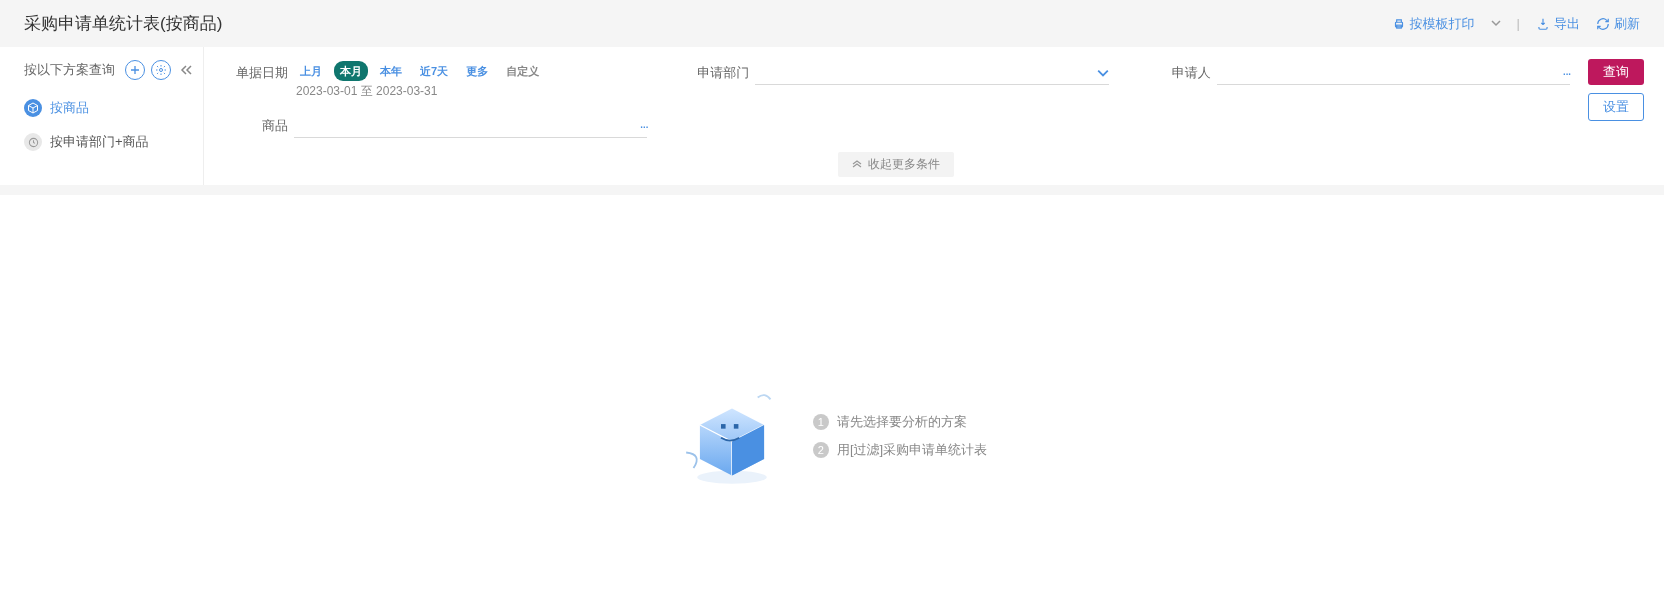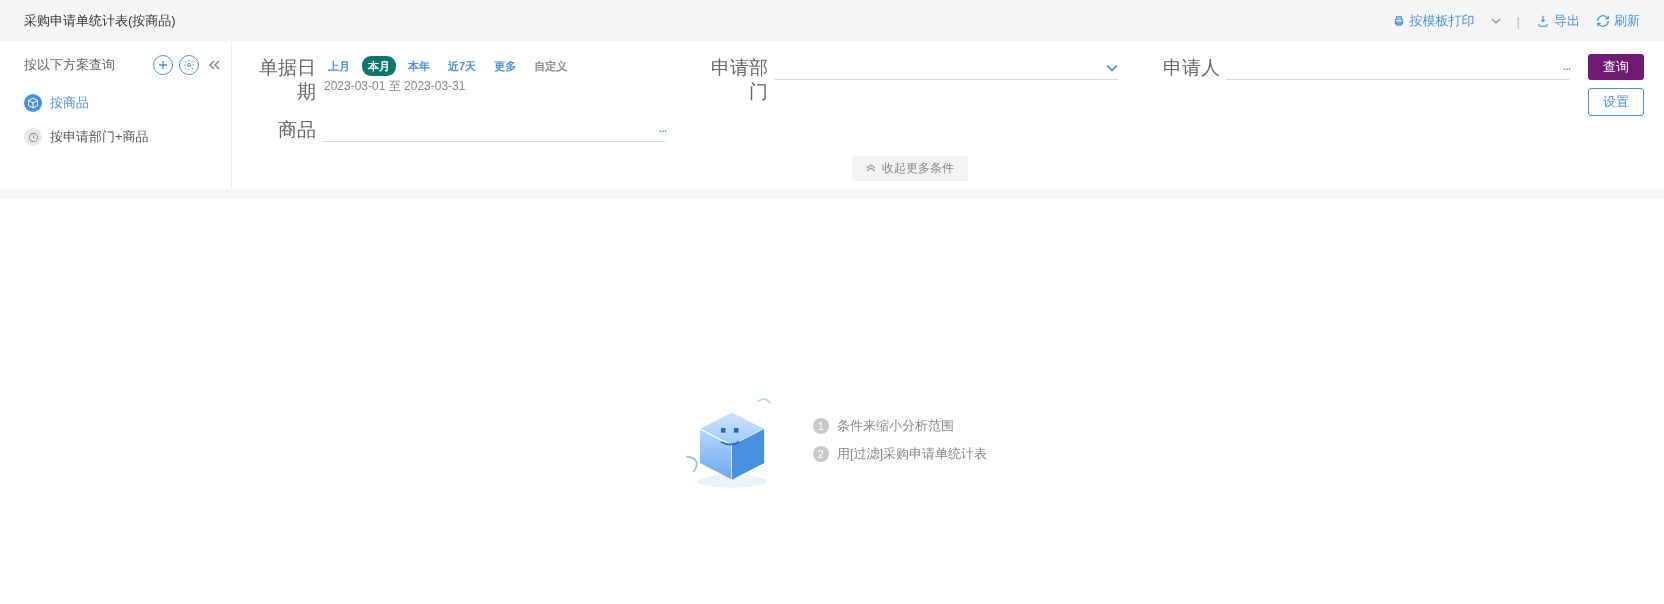--- a/index.html
+++ b/index.html
@@ -13,21 +13,21 @@
       overflow: hidden;
     }
     .header {
       background: #f5f5f5;
       padding: 12px 24px 10px 24px;
       display: flex;
       justify-content: space-between;
       align-items: center;
     }
     .header-title {
-      font-size: 13px;
+      font-size: 17px;
       color: #333;
       font-weight: 400;
     }
     .header-actions {
       display: flex;
       gap: 16px;
       align-items: center;
       color: #4a90e2;
       font-size: 13px;
     }
@@ -38,21 +38,21 @@
       cursor: pointer;
     }
     .header-action svg { width: 14px; height: 14px; }
     .sep { color: #bbb; }
     .body-wrap {
       display: flex;
       background: #fff;
       margin-top: 2px;
     }
     .sidebar {
-      width: 232px;
+      width: 204px;
       border-right: 1px solid #eee;
       padding: 10px 0 14px 0;
       background: #fff;
       flex-shrink: 0;
     }
     .sidebar-header {
       display: flex;
       align-items: center;
       justify-content: space-between;
       padding: 2px 8px 10px 24px;
@@ -109,21 +109,21 @@
       grid-template-columns: repeat(3, 1fr);
       gap: 14px 36px;
     }
     .f-row { display: flex; align-items: flex-start; }
     .f-label {
       width: 72px;
       text-align: right;
       flex-shrink: 0;
       color: #666;
       line-height: 24px;
-      font-size: 19px;
+      font-size: 13px;
       padding-right: 6px;
     }
     .f-control { flex: 1; min-width: 0; }
     .date-inner { display: flex; flex-direction: column; align-items: flex-start; }
     .date-pills { display: flex; gap: 6px; align-items: center; flex-wrap: wrap; }
     .pill {
       font-size: 11px;
       cursor: pointer;
       padding: 1px 6px;
       border-radius: 9px;
@@ -178,21 +178,21 @@
       flex-shrink: 0;
     }
     .btn {
       font-size: 13px;
       padding: 4px 0;
       text-align: center;
       border-radius: 3px;
       cursor: pointer;
       width: 56px;
     }
-    .btn-primary { background: #701a75; color: #fff; }
+    .btn-primary { background: #be185d; color: #fff; }
     .btn-outline { background: #fff; border: 1px solid #4a90e2; color: #4a90e2; }
     .content-area {
       background: #fff;
       margin-top: 10px;
       height: 430px;
       display: flex;
       align-items: center;
       justify-content: center;
     }
     .empty-state {
@@ -365,21 +365,21 @@
       <path d="M60 66 L95 48 L95 85 L60 103 Z" fill="#4a90e2"></path>
       <rect x="48" y="47" width="5" height="5" fill="#2b66a9"></rect>
       <rect x="62" y="47" width="5" height="5" fill="#2b66a9"></rect>
       <path d="M48 62 Q58 68 68 62" stroke="#2b66a9" stroke-width="2" fill="none"></path>
       <path d="M18 95 Q28 80 10 78" stroke="#9cc2ea" stroke-width="2" fill="none"></path>
       <path d="M88 18 q8 -6 14 2" stroke="#bcd7f2" stroke-width="2" fill="none"></path>
     </svg>
     <div class="empty-steps">
       <div class="step">
         <div class="step-num">1</div>
-        <span>条件来缩小分析范围</span>
+        <span>请先选择要分析的方案</span>
       </div>
       <div class="step">
         <div class="step-num">2</div>
         <span>用[过滤]采购申请单统计表</span>
       </div>
     </div>
   </div>
 </div>
 
 </body></html>

